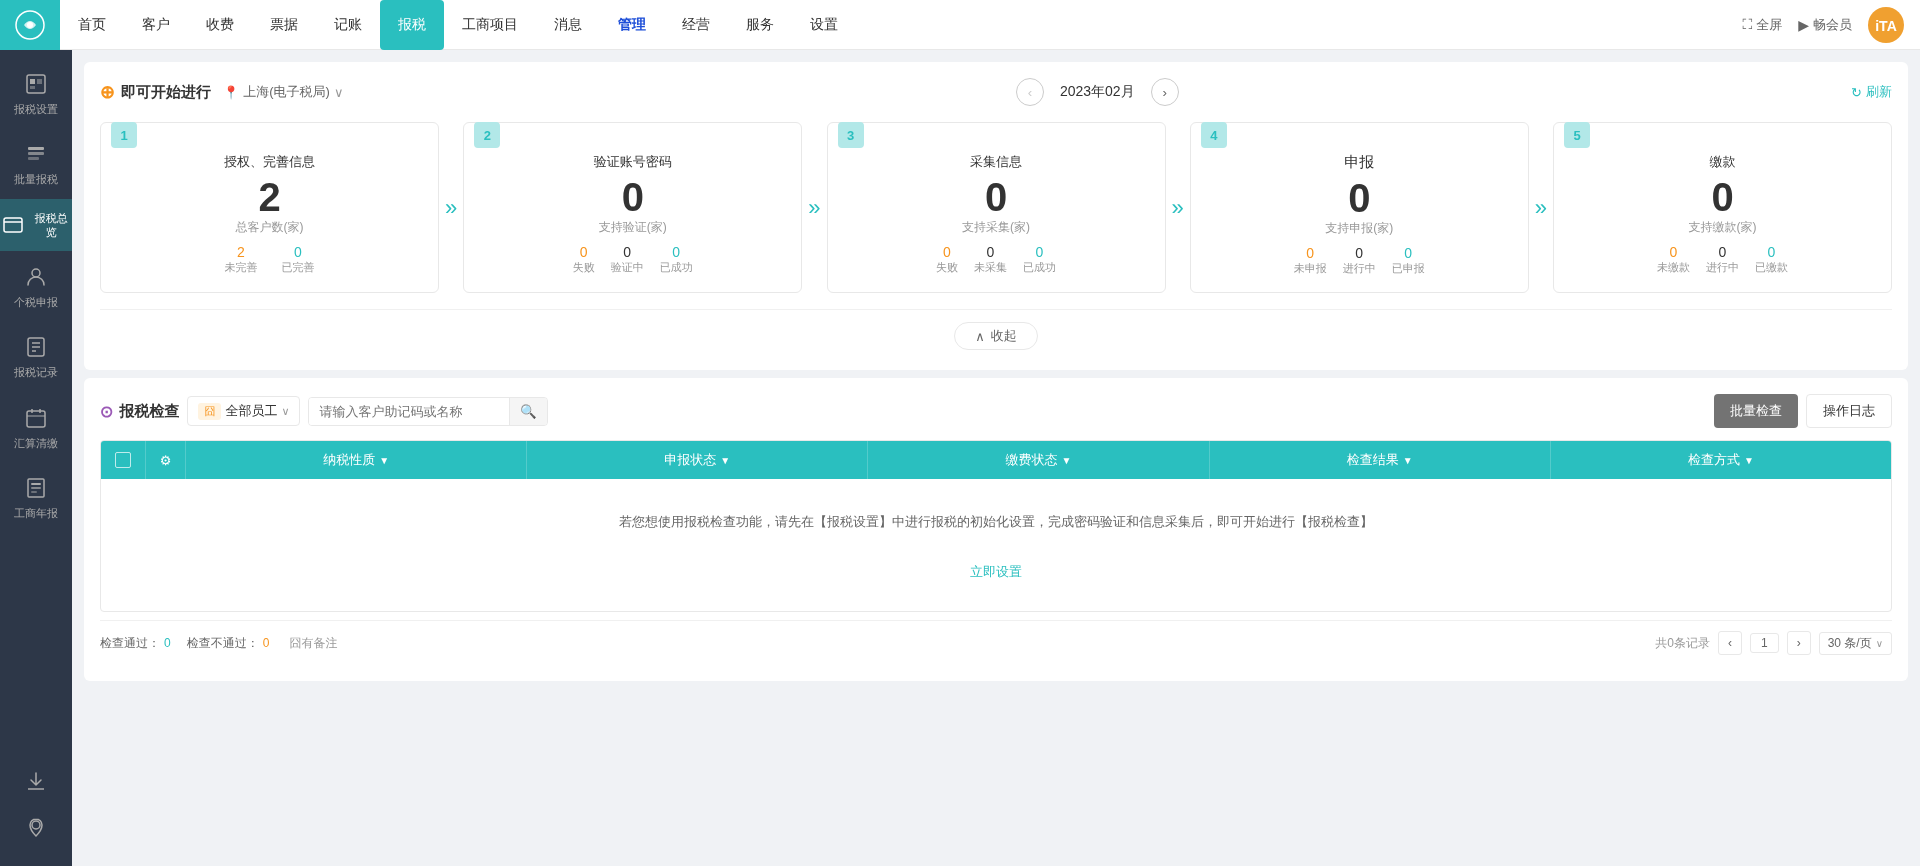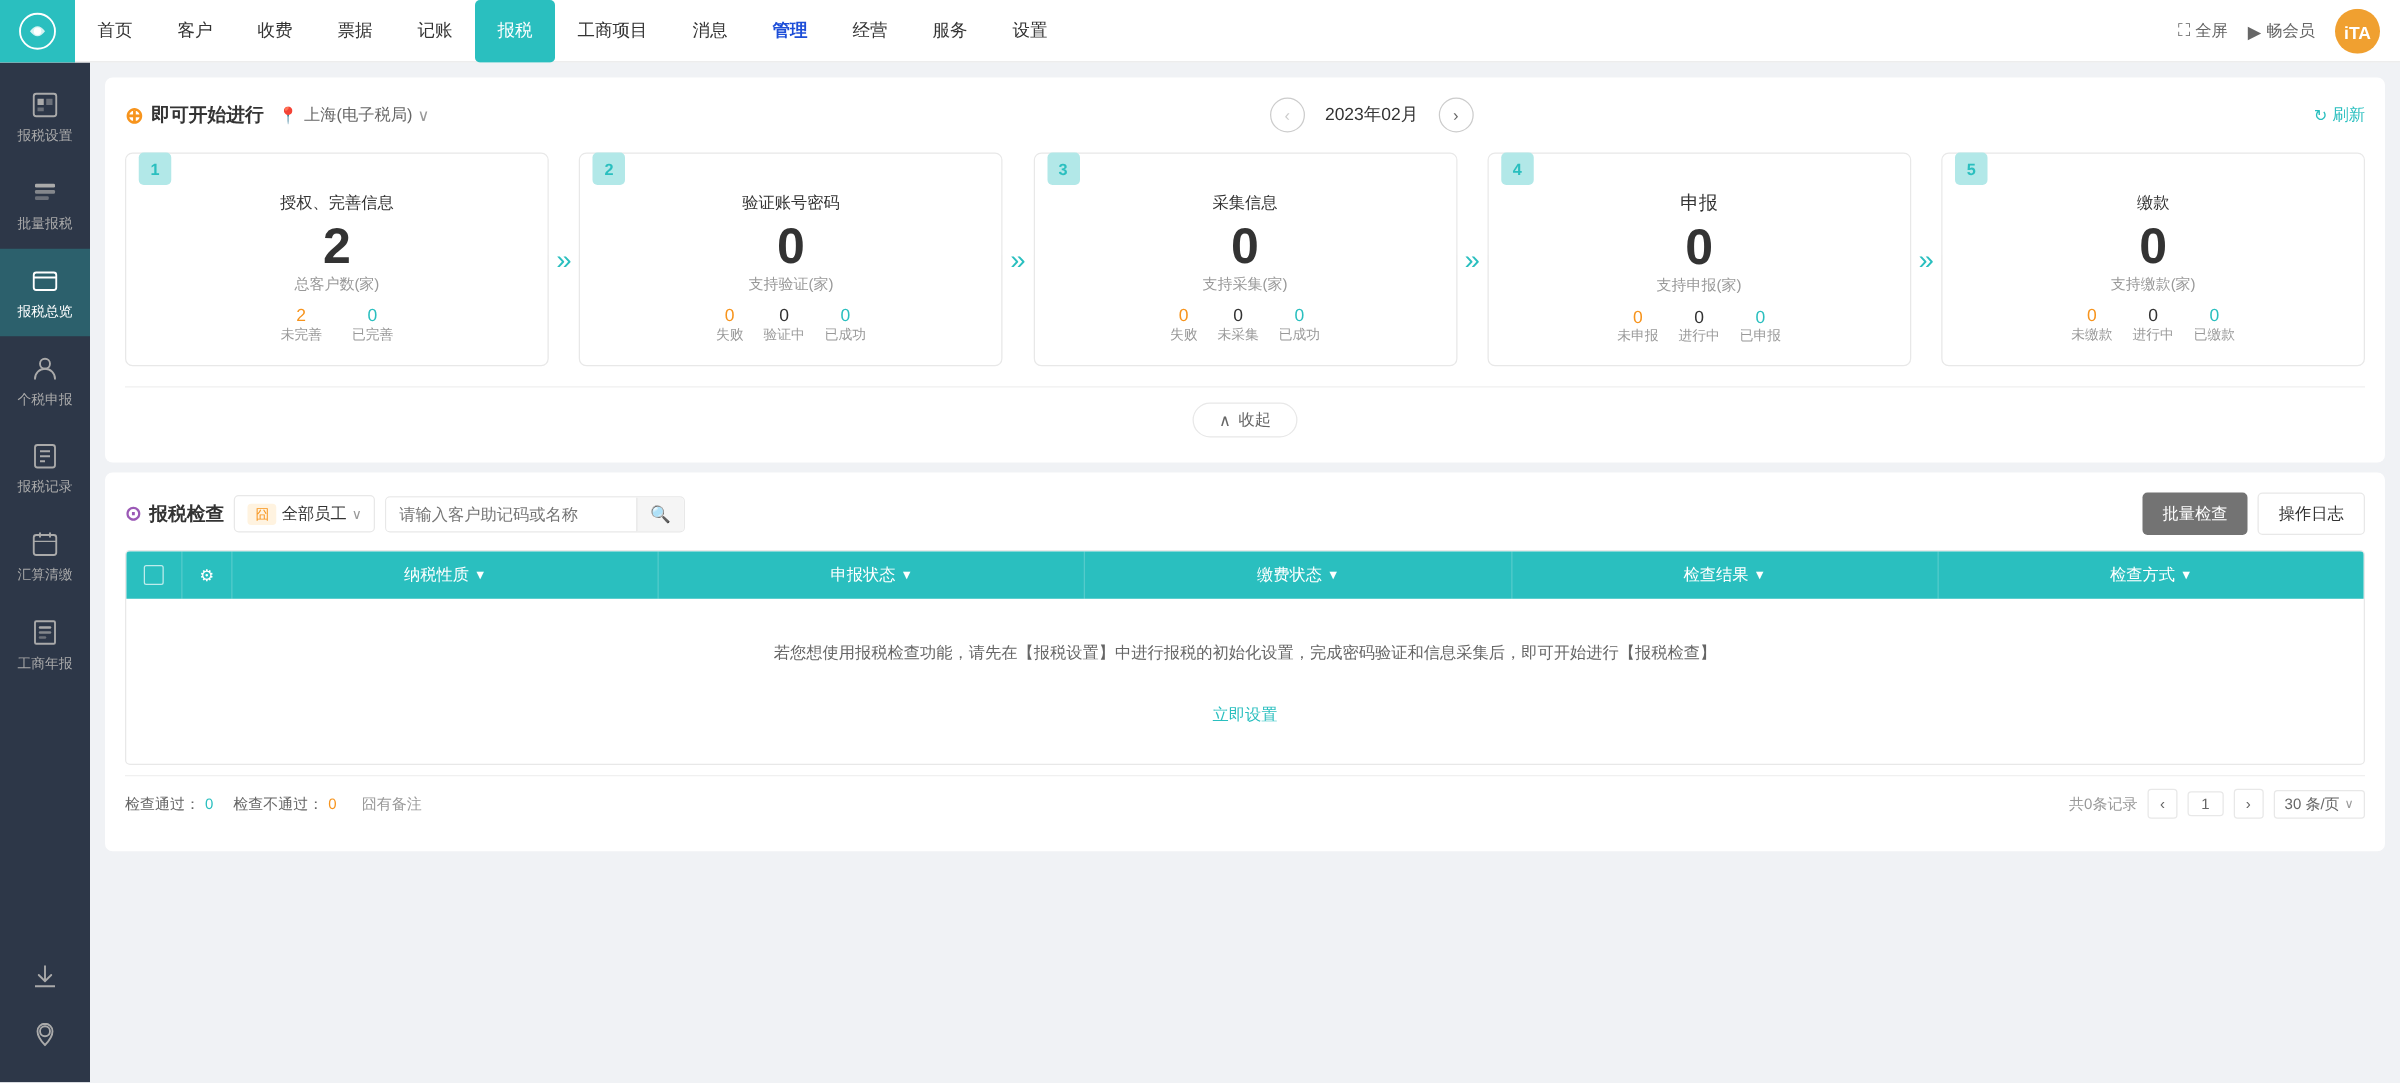--- a/index.html
+++ b/index.html
@@ -65,21 +65,21 @@
     <div style="display:flex; flex-direction:column; align-items:center; padding:12px 0; cursor:pointer; width:100%; color:#aaa; font-size:11px; gap:4px;">
       <div style="font-size:18px; width:28px; height:28px; display:flex; align-items:center; justify-content:center;">
         <svg width="22" height="22" viewBox="0 0 22 22" fill="none">
             <rect x="3" y="4" width="16" height="3" rx="1" fill="#aaa"></rect>
             <rect x="3" y="9" width="16" height="3" rx="1" fill="#aaa" opacity="0.7"></rect>
             <rect x="3" y="14" width="11" height="3" rx="1" fill="#aaa" opacity="0.5"></rect>
           </svg>
       </div>
       <span style="font-size:11px; text-align:center; line-height:1.3;">批量报税</span>
     </div>
-    <div style="display:flex; flex-direction:column; align-items:center; padding:12px 0; cursor:pointer; width:100%; color:#fff; font-size:11px; gap:4px; background:rgba(42,191,191,0.3);">
+    <div style="display:flex; flex-direction:row; align-items:center; padding:12px 0; cursor:pointer; width:100%; color:#fff; font-size:11px; gap:4px; background:rgba(42,191,191,0.3);">
       <div style="font-size:18px; width:28px; height:28px; display:flex; align-items:center; justify-content:center;">
         <svg width="22" height="22" viewBox="0 0 22 22" fill="none">
             <rect x="2" y="4" width="18" height="14" rx="2" stroke="#fff" stroke-width="1.5"></rect>
             <line x1="2" y1="8" x2="20" y2="8" stroke="#fff" stroke-width="1.5"></line>
           </svg>
       </div>
       <span style="font-size:11px; text-align:center; line-height:1.3;">报税总览</span>
     </div>
     <div style="display:flex; flex-direction:column; align-items:center; padding:12px 0; cursor:pointer; width:100%; color:#aaa; font-size:11px; gap:4px;">
       <div style="font-size:18px; width:28px; height:28px; display:flex; align-items:center; justify-content:center;">

